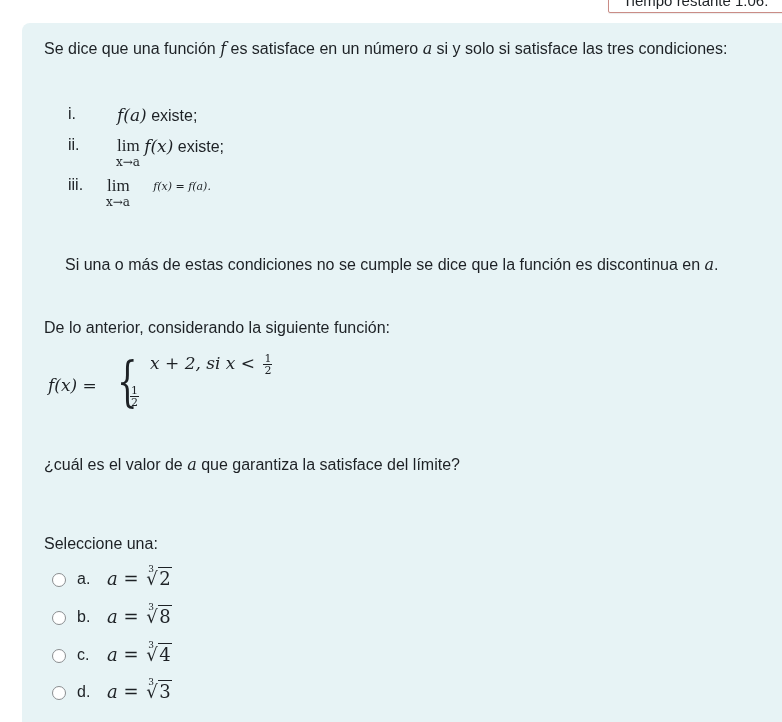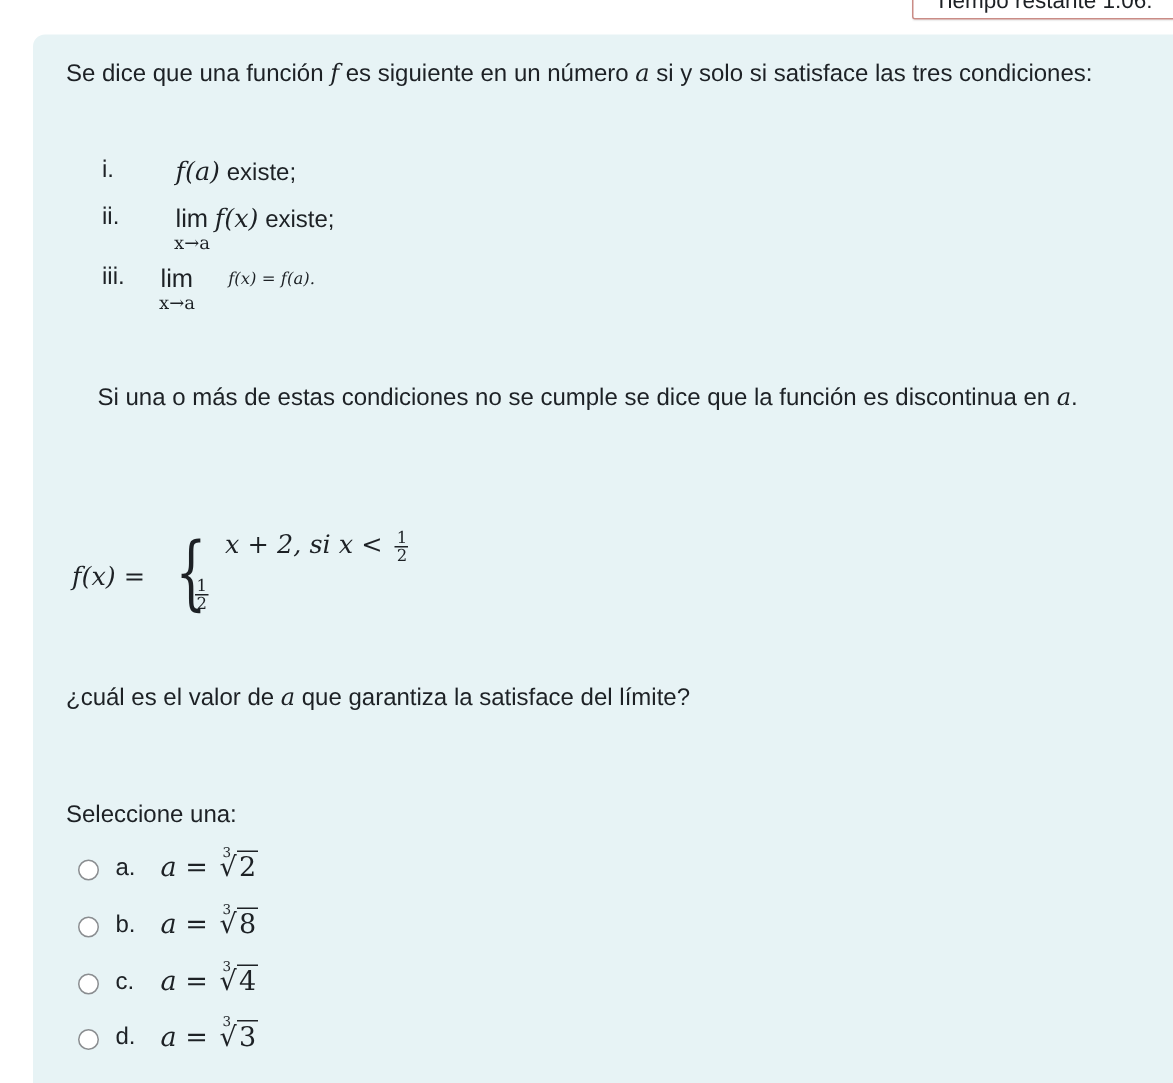--- a/index.html
+++ b/index.html
@@ -66,21 +66,21 @@
       left: 95px;
       white-space: nowrap;
     }
     .lim {
       display: inline-block;
       position: relative;
       text-align: center;
       vertical-align: top;
     }
     .lim .lim-word {
-      font-family: Liberation Sans, sans-serif;
+      font-family: Liberation Serif, serif;
       font-style: normal;
       font-size: 17px;
     }
     .lim .lim-sub {
       position: absolute;
       left: -1px;
       top: 19px;
       font-size: 12px;
       font-family: "DejaVu Serif", "Liberation Serif", serif;
       white-space: nowrap;
@@ -185,21 +185,21 @@
 </head>
 <body>
 
 <div class="timer-box">
   <span>Tiempo restante 1:06:</span>
 </div>
 
 <div class="question-panel">
 
   <div class="p" style="top: 16px;">
-    <span>Se dice que una función </span><span class="math">f</span><span> es siguiente en un número </span><span class="math">a</span><span> si y solo si satisface las tres condiciones:</span>
+    <span>Se dice que una función </span><span class="math">f</span><span> es satisface en un número </span><span class="math">a</span><span> si y solo si satisface las tres condiciones:</span>
   </div>
 
   <div class="cond-row" style="top: 82px;">
     <span class="cond-num">i.</span>
     <span class="cond-body">
       <span class="math" style="font-size:17px;">f(a)</span><span> existe;</span>
     </span>
   </div>
 
   <div class="cond-row" style="top: 113px;">
@@ -221,20 +221,21 @@
         <span class="lim-sub">x→a</span>
       </span>
       <span class="math" style="font-size:11px;margin-left:19px;">f(x) = f(a).</span>
     </span>
   </div>
 
   <div class="p" style="top: 232px; margin-left: 21px;">
     <span>Si una o más de estas condiciones no se cumple se dice que la función es discontinua en </span><span class="math">a</span><span>.</span>
   </div>
 
+  <div class="p" style="top: 296px;">De lo anterior, considerando la siguiente función:</div>
 
   <div class="piecewise">
     <span class="pw-lhs math">f(x) =</span>
     <span class="brace">{</span>
     <span class="pw-case math" style="left: 106px; top: 0px;">
       <span>x + 2,  si x &lt;</span>
       <span class="frac">
         <span class="num">1</span>
         <span class="den">2</span>
       </span>

